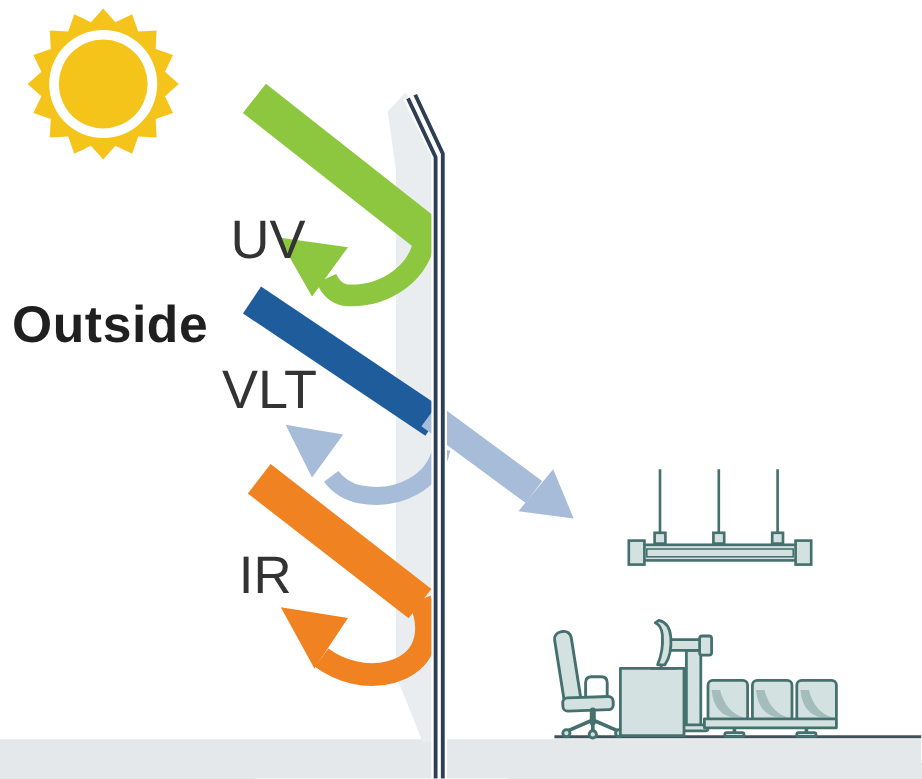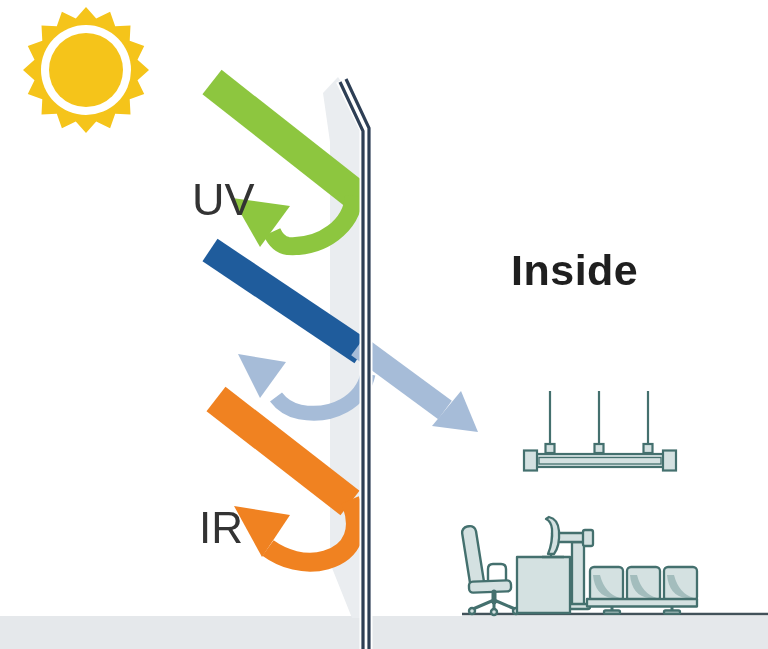--- a/index.html
+++ b/index.html
@@ -16,21 +16,21 @@
     line-height:1;
     white-space:nowrap;
     color:var(--label-text,#333);
     user-select:none;
   }
   .lbl.bold{font-weight:700;color:var(--text,#1f1f1f);letter-spacing:.5px;}
   #lbl-outside{left:10px;top:250px;font-size:43px;}
   #lbl-inside{left:511px;top:249px;font-size:43px;}
   #lbl-uv{left:192px;top:145px;font-size:45px;margin-top:32px;}
   #lbl-vlt{left:185px;top:302px;font-size:45px;}
-  #lbl-ir{left:199px;top:458px;font-size:44px;margin-top:48px;}
+  #lbl-ir{left:199px;top:458px;font-size:44px;}
 </style>
 </head>
 <body>
 
 <div class="canvas">
 
   <svg viewBox="0 0 768 649">
 
     <rect x="0" y="616" width="768" height="33" fill="var(--floor)"></rect>
 
@@ -115,16 +115,17 @@
       <path stroke="none" fill="var(--furniture-shade)" d="M593,575 Q595,596 612,598 L620,598 Q605,594 600,575 Z"></path>
       <path stroke="none" fill="var(--furniture-shade)" d="M630,575 Q632,596 649,598 L657,598 Q642,594 637,575 Z"></path>
       <path stroke="none" fill="var(--furniture-shade)" d="M667,575 Q669,596 686,598 L694,598 Q679,594 674,575 Z"></path>
       <rect x="587" y="599" width="110" height="7.5"></rect>
       <path fill="none" stroke-width="3" d="M612,606.5 L612,611 M672,606.5 L672,611"></path>
       <rect x="604" y="610.5" width="16" height="3.2" rx="1.5"></rect>
       <rect x="664" y="610.5" width="16" height="3.2" rx="1.5"></rect>
     </g>
   </svg>
 
-  <div class="lbl bold" id="lbl-inside">Inside</div>
+  <div class="lbl bold" id="lbl-outside">Outside</div>
   <div class="lbl" id="lbl-uv">UV</div>
+  <div class="lbl" id="lbl-vlt">VLT</div>
   <div class="lbl" id="lbl-ir">IR</div>
 </div>
 
 </body></html>

